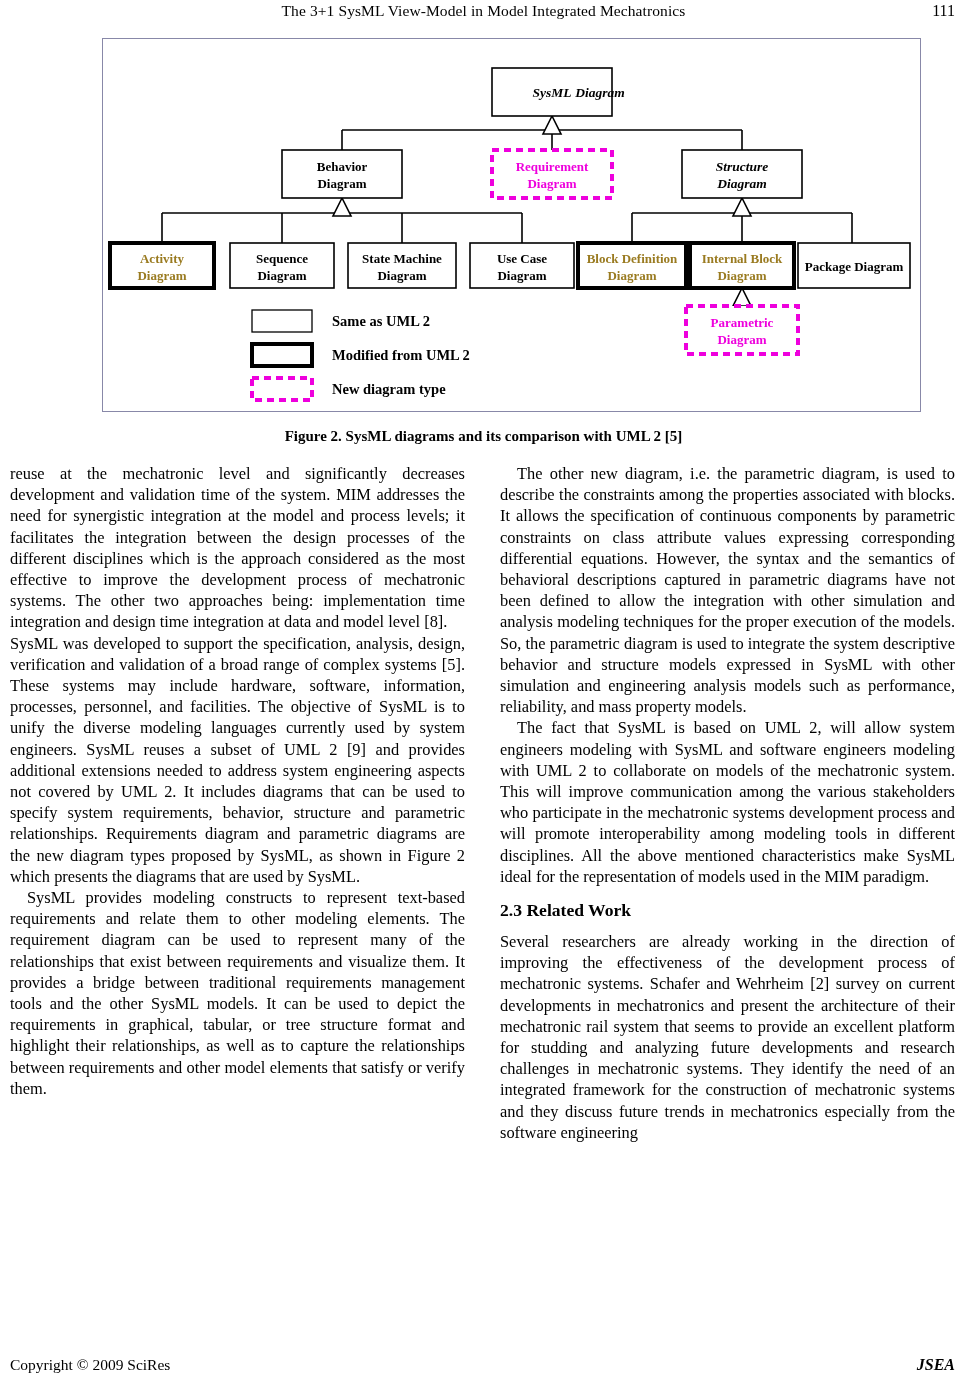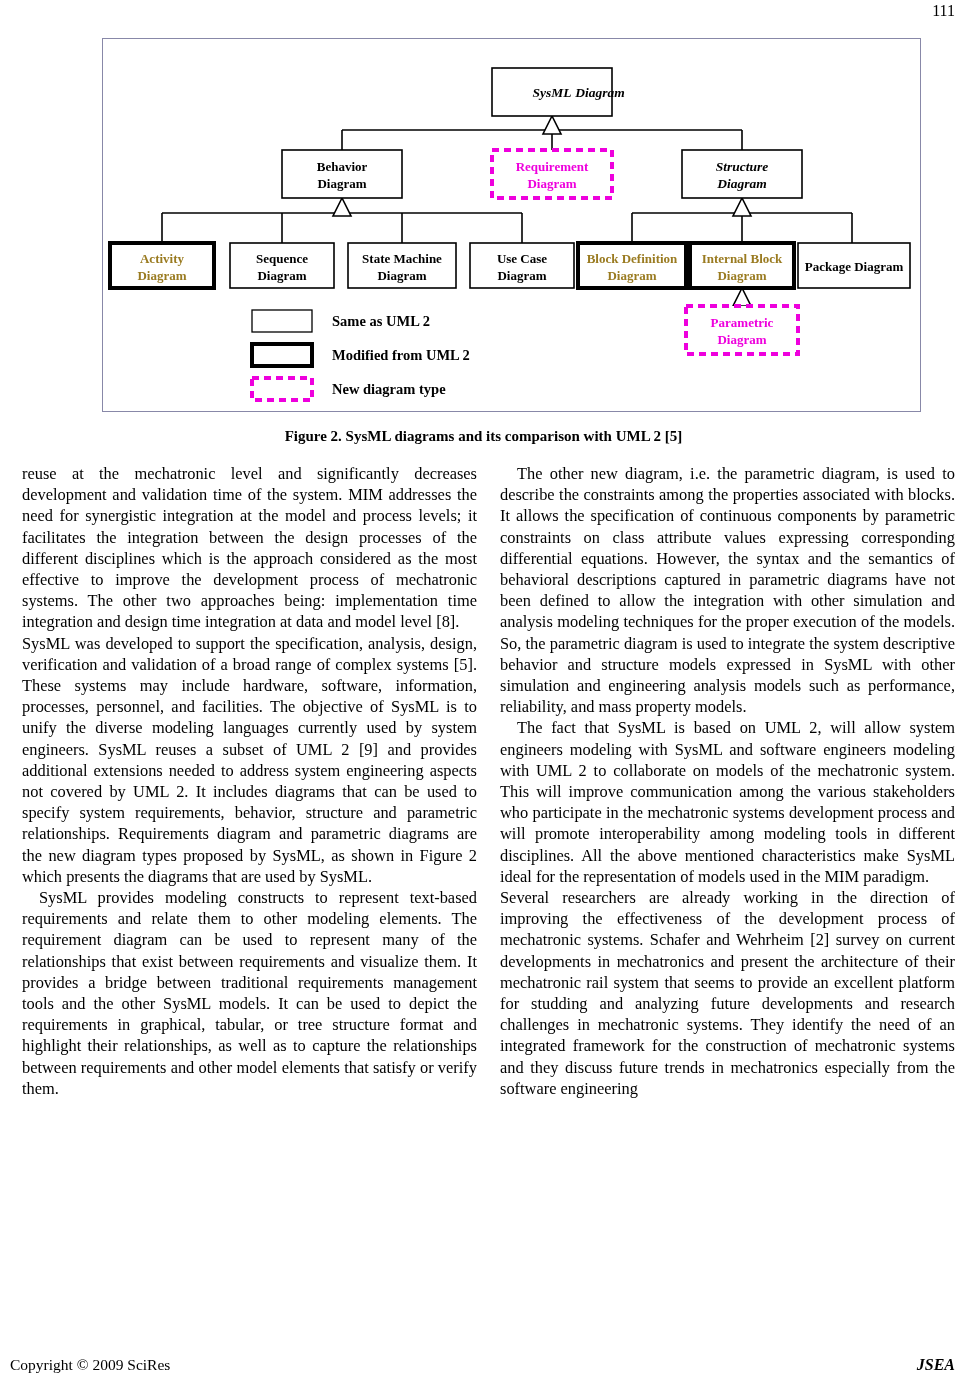--- a/index.html
+++ b/index.html
@@ -66,21 +66,21 @@
     top: 463px;
     left: 10px;
     width: 950px;
     height: 860px;
   }
   .col {
     position: absolute;
     top: 0;
     width: 455px;
   }
-  .col-left  { left: 0; margin-left: 12px; }
+  .col-left  { left: 0; }
   .col-right { left: 490px; }
 
   p.body {
     margin: 0 0 0 0;
     font-size: 16.4px;
     line-height: 21.2px;
     text-align: justify;
     text-justify: inter-word;
     hyphens: none;
   }
@@ -134,20 +134,21 @@
     font-family: "Liberation Serif", "DejaVu Serif", serif;
     font-size: 14.5px;
     font-weight: bold;
     text-anchor: start;
   }
 </style>
 </head>
 <body>
 
 <div class="running-head">
+  <span class="rh-title">The 3+1 SysML View-Model in Model Integrated Mechatronics</span>
   <span class="rh-page">111</span>
 </div>
 
 <div class="figure-wrap">
   <svg class="fig-svg" width="820" height="380" viewBox="0 0 820 380" xmlns="http://www.w3.org/2000/svg">
 
     <rect x="0.5" y="0.5" width="818" height="373" fill="#ffffff" stroke="#8888a8" stroke-width="1"></rect>
 
     <g stroke="#000000" stroke-width="1.6" fill="none">
 
@@ -271,20 +272,21 @@
 
   <div class="col col-left">
     <p class="body">reuse at the mechatronic level and significantly decreases development and validation time of the system. MIM addresses the need for synergistic integration at the model and process levels; it facilitates the integration between the design processes of the different disciplines which is the approach considered as the most effective to improve the development process of mechatronic systems. The other two approaches being: implementation time integration and design time integration at data and model level [8].</p>
     <p class="body">SysML was developed to support the specification, analysis, design, verification and validation of a broad range of complex systems [5]. These systems may include hardware, software, information, processes, personnel, and facilities. The objective of SysML is to unify the diverse modeling languages currently used by system engineers. SysML reuses a subset of UML 2 [9] and provides additional extensions needed to address system engineering aspects not covered by UML 2. It includes diagrams that can be used to specify system requirements, behavior, structure and parametric relationships. Requirements diagram and parametric diagrams are the new diagram types proposed by SysML, as shown in Figure 2 which presents the diagrams that are used by SysML.</p>
     <p class="body indent">SysML provides modeling constructs to represent text-based requirements and relate them to other modeling elements. The requirement diagram can be used to represent many of the relationships that exist between requirements and visualize them. It provides a bridge between traditional requirements management tools and the other SysML models. It can be used to depict the requirements in graphical, tabular, or tree structure format and highlight their relationships, as well as to capture the relationships between requirements and other model elements that satisfy or verify them.</p>
   </div>
 
   <div class="col col-right">
     <p class="body indent">The other new diagram, i.e. the parametric diagram, is used to describe the constraints among the properties associated with blocks. It allows the specification of continuous components by parametric constraints on class attribute values expressing corresponding differential equations. However, the syntax and the semantics of behavioral descriptions captured in parametric diagrams have not been defined to allow the integration with other simulation and analysis modeling techniques for the proper execution of the models. So, the parametric diagram is used to integrate the system descriptive behavior and structure models expressed in SysML with other simulation and engineering analysis models such as performance, reliability, and mass property models.</p>
     <p class="body indent">The fact that SysML is based on UML 2, will allow system engineers modeling with SysML and software engineers modeling with UML 2 to collaborate on models of the mechatronic system. This will improve communication among the various stakeholders who participate in the mechatronic systems development process and will promote interoperability among modeling tools in different disciplines. All the above mentioned characteristics make SysML ideal for the representation of models used in the MIM paradigm.</p>
+    <h3 class="section">2.3 Related Work</h3>
     <p class="body">Several researchers are already working in the direction of improving the effectiveness of the development process of mechatronic systems. Schafer and Wehrheim [2] survey on current developments in mechatronics and present the architecture of their mechatronic rail system that seems to provide an excellent platform for studding and analyzing future developments and research challenges in mechatronic systems. They identify the need of an integrated framework for the construction of mechatronic systems and they discuss future trends in mechatronics especially from the software engineering</p>
   </div>
 
 </div>
 
 <div class="footer">
   <span class="copyright">Copyright © 2009 SciRes</span>
   <span class="journal">JSEA</span>
 </div>
 

